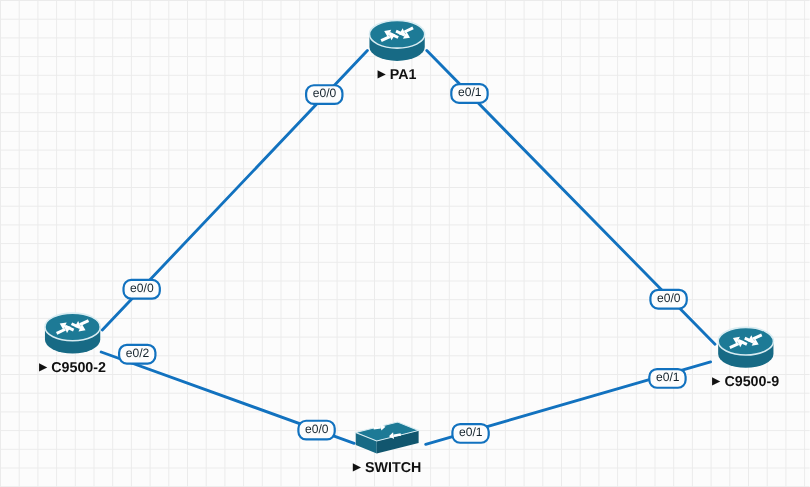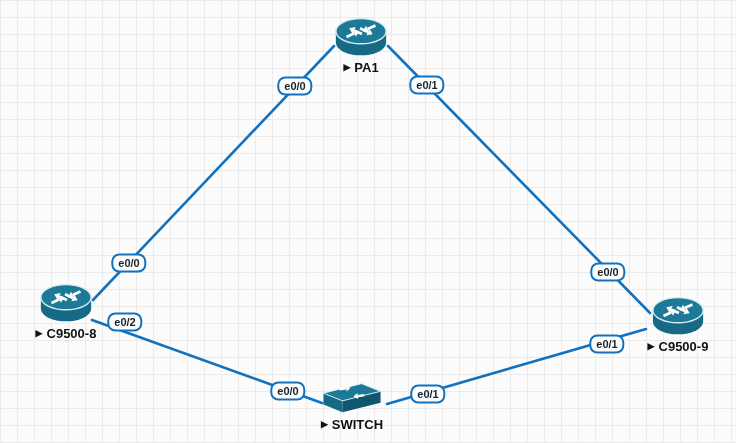--- a/index.html
+++ b/index.html
@@ -29,21 +29,21 @@
   }
   #wires{position:absolute;left:0;top:0;z-index:1;}
   .wire{stroke:var(--link);stroke-width:2.6;stroke-linecap:round;}
   .pill{
     position:absolute;z-index:3;
     transform:translate(-50%,-50%);
     background:var(--pill-bg);
     border:2px solid var(--pill-border);
     border-radius:8px;
     color:var(--pill-text);
-    font-size:11px;font-weight:bold;
+    font-size:11px;font-weight:normal;
     line-height:13px;
     padding:1px 5px;
     white-space:nowrap;
   }
   .node{position:absolute;width:0;height:0;z-index:2;}
   .node .icon{position:absolute;left:0;top:0;transform:translate(-50%,-50%);display:block;line-height:0;}
   .node .nlabel{
     position:absolute;left:0;white-space:nowrap;
     transform:translateX(-50%);
     color:var(--label);
@@ -135,21 +135,21 @@
   </div>
 
   <div class="node router" style="left: 66px; top: 303px;">
     <span class="icon">
       <svg width="58" height="45" viewBox="0 0 60 46">
           <use href="#ico-router"></use>
         </svg>
     </span>
     <span class="nlabel">
       <span class="tri">▶</span>
-      <span>C9500-8</span>
+      <span>C9500-2</span>
     </span>
   </div>
 
   <div class="node router" style="left: 678px; top: 316px;">
     <span class="icon">
       <svg width="58" height="45" viewBox="0 0 60 46">
           <use href="#ico-router"></use>
         </svg>
     </span>
     <span class="nlabel">

